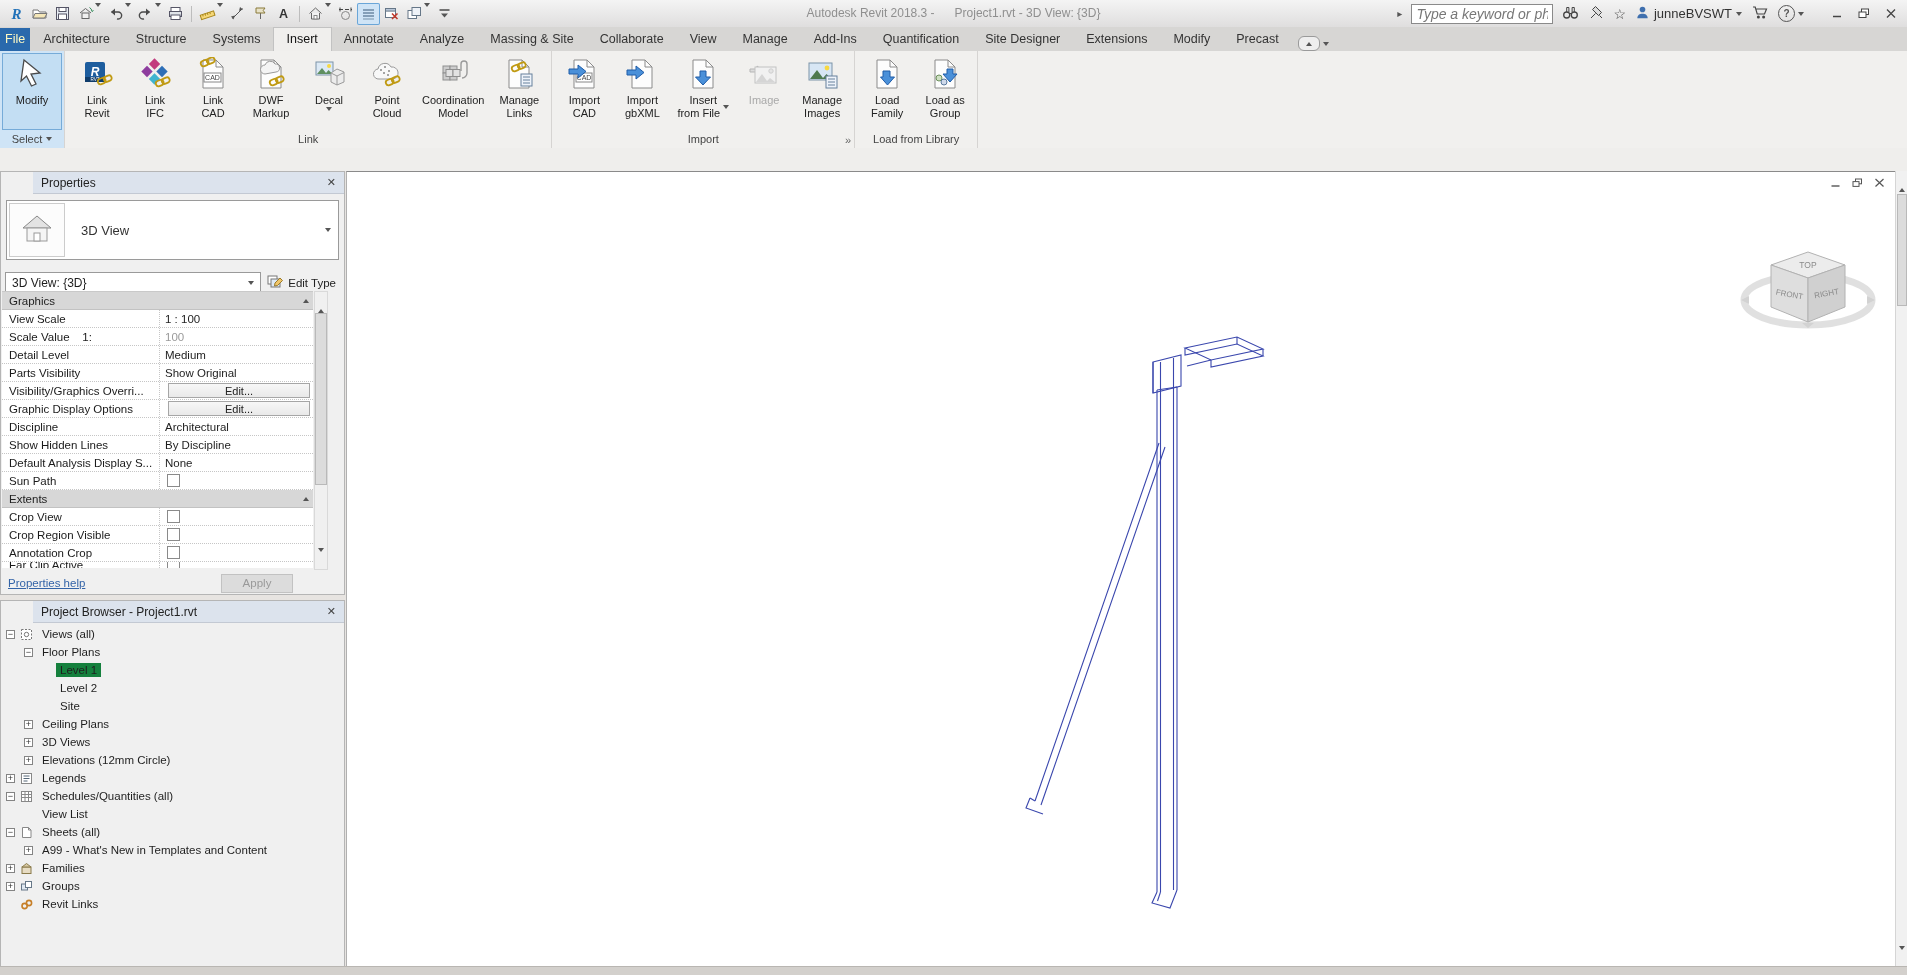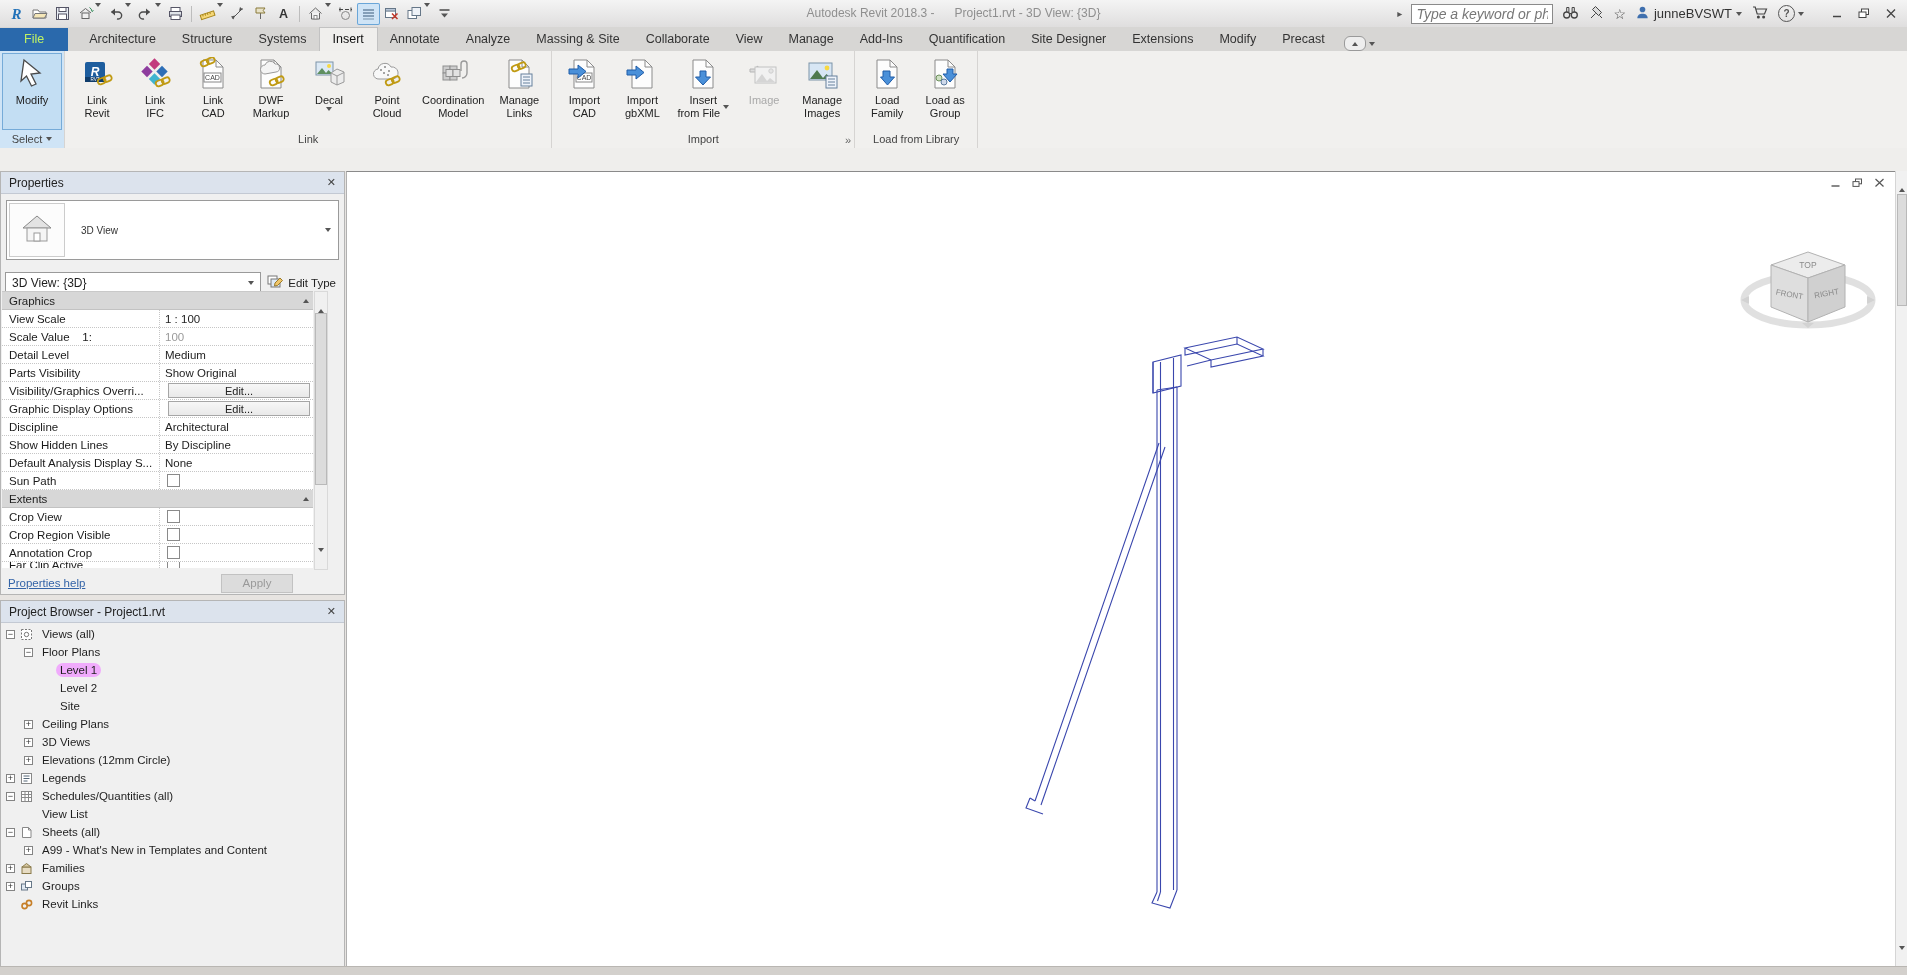--- a/index.html
+++ b/index.html
@@ -21,21 +21,21 @@
   .ic-search::placeholder{color:#777;font-style:italic;}
   .ic-user{display:flex;align-items:center;gap:4px;font-size:13px;color:#333;}
   .help-badge{width:15px;height:15px;border:1.5px solid #555;border-radius:50%;display:flex;align-items:center;justify-content:center;font-size:10px;font-weight:bold;color:#555;}
   .star{font-size:14px;color:#444;line-height:14px;}
   .win-controls{display:flex;margin-left:10px;}
   .win-btn{width:27px;height:21px;display:flex;align-items:center;justify-content:center;}
 
   
   .tabstrip{position:absolute;top:27px;left:0;right:0;height:24px;background:#d7d6d4;display:flex;align-items:flex-end;}
   .tab{padding:4px 13px 5px;font-size:12.5px;color:#333;white-space:nowrap;cursor:default;}
-  .tab.file{background:#2a69ac;color:#bef264;padding:4px 24px 5px;margin-right:8px;}
+  .tab.file{background:#2a69ac;color:#fef9c3;padding:4px 5px 5px;}
   .tab.active{background:#f0efed;color:#111;box-shadow:0 0 0 1px #c2c2c2;}
   .tab-ovf{display:flex;align-items:center;gap:3px;margin-left:6px;}
   .tab-ovf .pill{width:20px;height:13px;border:1px solid #9a9a9a;border-radius:6px;display:flex;align-items:center;justify-content:center;background:#eee;}
 
   
   .ribbon{position:absolute;top:51px;left:0;right:0;height:97px;background:#f1f0ee;border-bottom:1px solid #cac8c6;display:flex;align-items:stretch;}
   .panel{display:flex;flex-direction:column;border-right:1px solid #d6d4d2;position:relative;}
   .panel.select{background:#cfe4f6;}
   .panel-buttons{flex:1;display:flex;align-items:stretch;padding:3px 3px 0;}
   .rbtn{min-width:46px;padding:3px 6px 2px;display:flex;flex-direction:column;align-items:center;font-size:11px;color:#222;line-height:1.12;cursor:default;}
@@ -54,26 +54,26 @@
   .optionsbar{position:absolute;top:148px;left:0;right:0;height:23px;background:#efeeec;border-bottom:1px solid #d8d6d4;}
 
   
   .workspace{position:absolute;top:171px;left:0;right:0;bottom:8px;background:#e7e4e1;}
   .bottombar{position:absolute;bottom:0;left:0;right:0;height:8px;background:#d3d0cc;border-top:1px solid #b9b6b2;}
 
   
   .palette{position:absolute;left:0;width:345px;background:#f0f0f0;border:1px solid #b5b5b5;box-sizing:border-box;}
   .properties{top:0;height:424px;}
   .pbrowser{top:429px;bottom:0;}
-  .pal-header{height:21px;background:#dce3ed;display:flex;align-items:center;padding:0 8px;font-size:12px;color:#222;border-bottom:1px solid #c3c9d3;}
+  .pal-header{height:21px;background:#dce3ed;display:flex;align-items:center;padding:0 8px;font-size:12px;color:#222;border-bottom:1px solid #c3c9d3;margin-left:32px;}
   .pal-close{margin-left:auto;color:#444;font-size:11px;cursor:default;}
 
   .type-selector{margin:6px 5px 0;height:58px;background:#fff;border:1px solid #9a9a9a;display:flex;align-items:center;position:relative;}
   .ts-iconbox{width:54px;height:52px;margin:2px;border:1px solid #cccccc;display:flex;align-items:center;justify-content:center;background:#fcfcfc;}
-  .ts-label{margin-left:14px;font-size:10px;color:#333;}
+  .ts-label{margin-left:14px;font-size:13px;color:#333;}
   .ts-dd{position:absolute;right:7px;top:0;bottom:0;display:flex;align-items:center;}
 
   .sel-row{display:flex;align-items:center;margin:12px 4px 0;height:22px;gap:6px;}
   .combo{flex:1;height:20px;background:#fff;border:1px solid #9a9a9a;display:flex;align-items:center;padding:0 6px;font-size:12px;}
   .combo .tri-d{margin-left:auto;}
   .edit-type{display:flex;align-items:center;gap:4px;font-size:11.5px;color:#222;padding-right:4px;white-space:nowrap;}
 
   .prop-grid{position:absolute;top:119px;left:1px;width:311px;background:#fff;overflow:hidden;border-top:1px solid #c9c9c9;}
   .psection{height:17px;background:#d7d7d7;display:flex;align-items:center;padding:0 4px 0 7px;font-size:11.5px;color:#222;border-bottom:1px solid #c2c2c2;}
   .psection .chev{margin-left:auto;display:flex;gap:1px;}
@@ -93,21 +93,21 @@
   .prop-footer{position:absolute;left:0;right:0;bottom:0;height:22px;display:flex;align-items:center;padding:0 7px;background:#f0f0f0;}
   .help-link{color:#3464a8;text-decoration:underline;font-size:11.5px;}
   .apply-btn{margin-left:auto;margin-right:44px;width:70px;height:17px;background:#dcdcdc;color:#999;border:1px solid #c2c2c2;font-size:11.5px;display:flex;align-items:center;justify-content:center;}
 
   .tree{position:absolute;top:21px;left:0;right:0;bottom:0;overflow:hidden;padding-top:3px;}
   .trow{height:18px;display:flex;align-items:center;font-size:11.5px;}
   .toggler{width:9px;height:9px;border:1px solid #848484;background:#fff;display:flex;align-items:center;justify-content:center;font-size:9px;line-height:7px;color:#333;margin-right:5px;flex:0 0 9px;box-sizing:border-box;}
   .tspacer{width:14px;flex:0 0 14px;}
   .ticon{width:13px;height:13px;margin-right:5px;flex:0 0 13px;}
   .tlabel{padding:1px 4px;white-space:nowrap;}
-  .tlabel.selected{background:#f0abfc;border-radius:7px;}
+  .tlabel.selected{background:#15803d;}
 
   
   .canvas{position:absolute;left:346px;top:0;right:12px;bottom:0;background:#fff;border-top:1px solid #8a8a8a;border-left:1px solid #b0b0b0;overflow:hidden;}
   .view-controls{position:absolute;top:6px;right:10px;display:flex;gap:11px;}
   .view-controls span{display:flex;align-items:center;}
   .model{position:absolute;left:0;top:0;}
   .viewcube{position:absolute;right:12px;top:58px;width:150px;height:150px;}
   .vscroll{position:absolute;right:0;top:0;width:12px;bottom:0;background:#f1f1f1;border-left:1px solid #d5d5d5;box-sizing:border-box;display:flex;flex-direction:column;align-items:center;}
   .vscroll .sb-thumb{width:8px;flex:0 0 110px;margin-top:6px;background:#dcdcdc;border:1px solid #b9b9b9;}
 </style>

